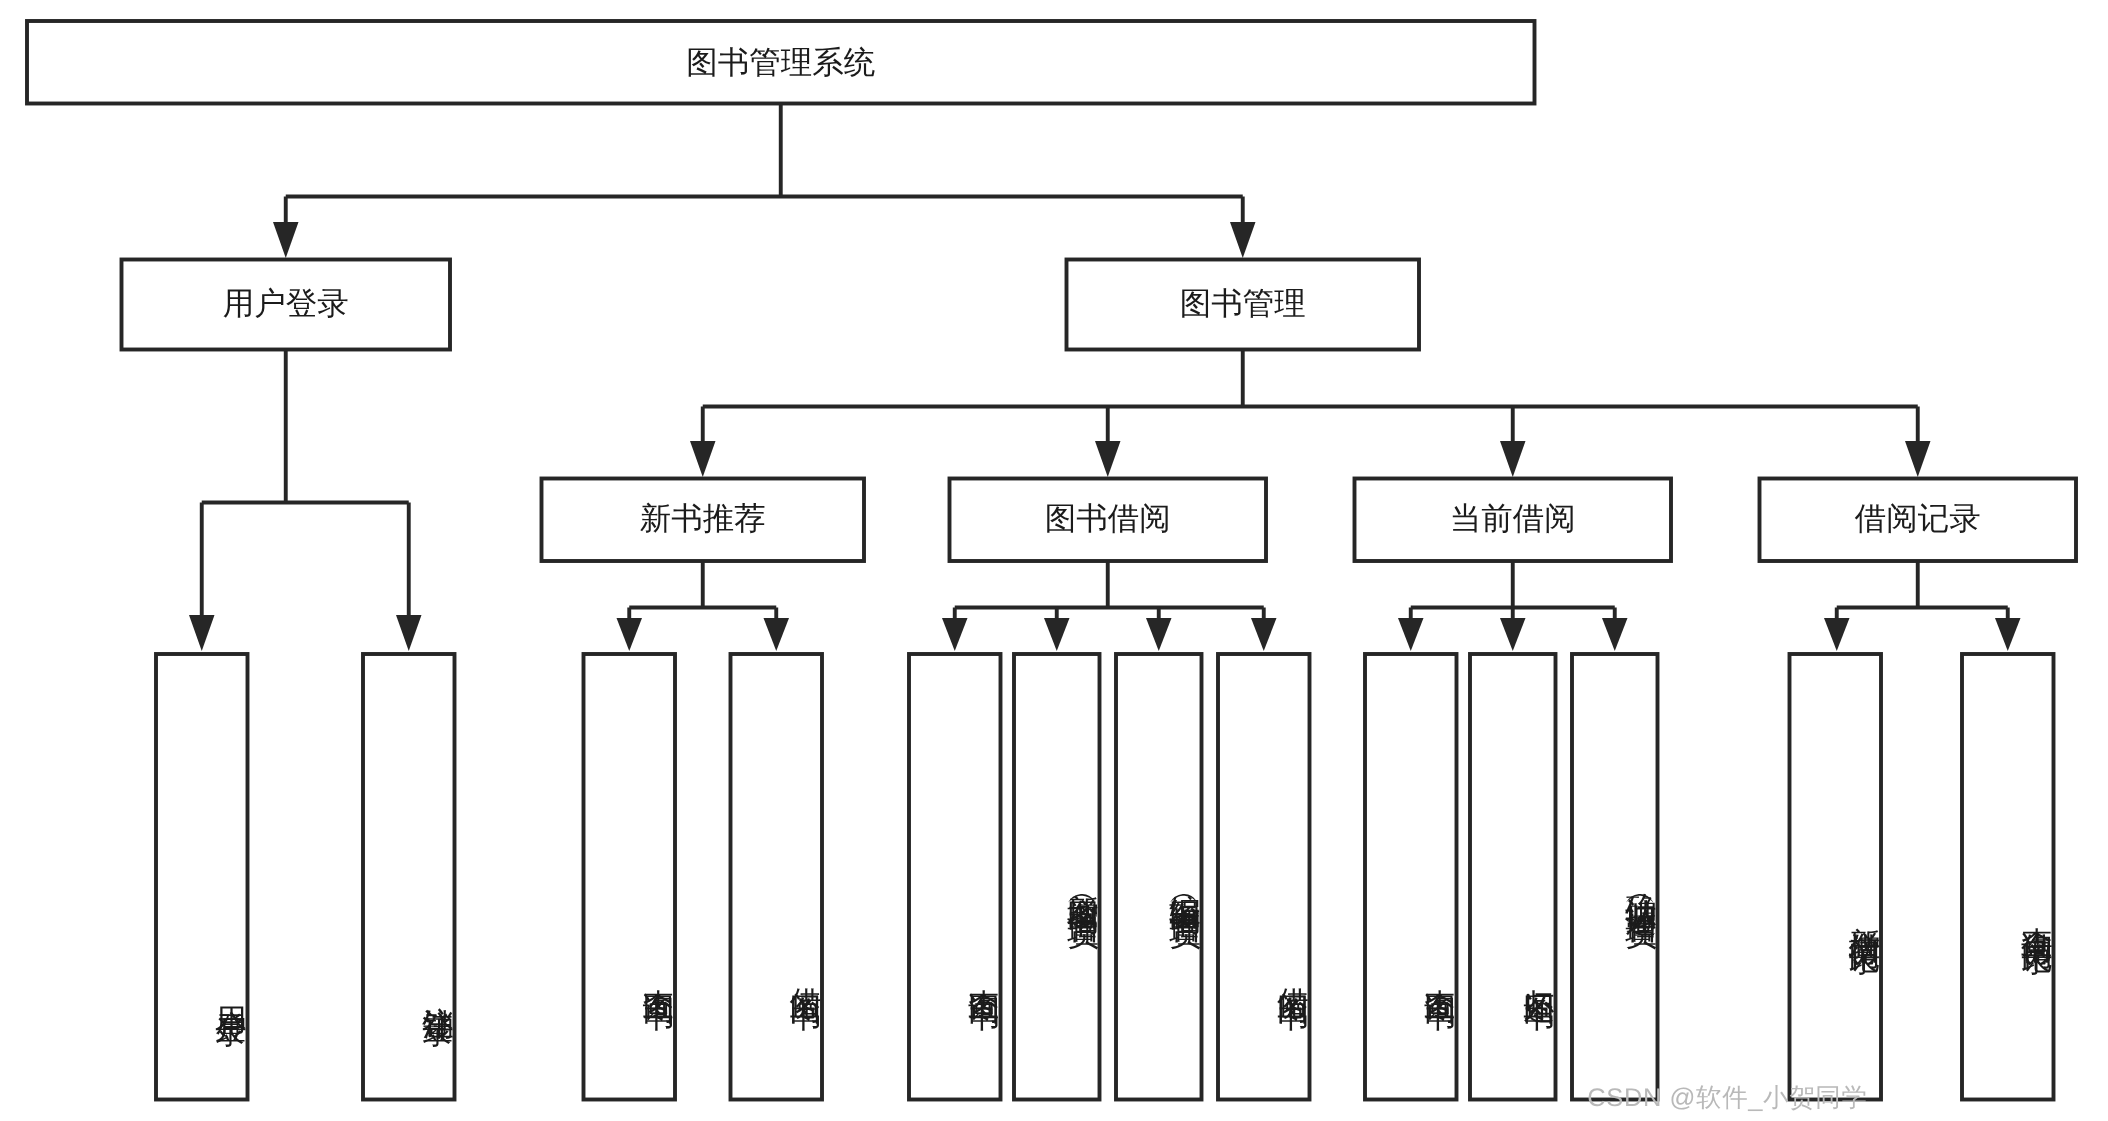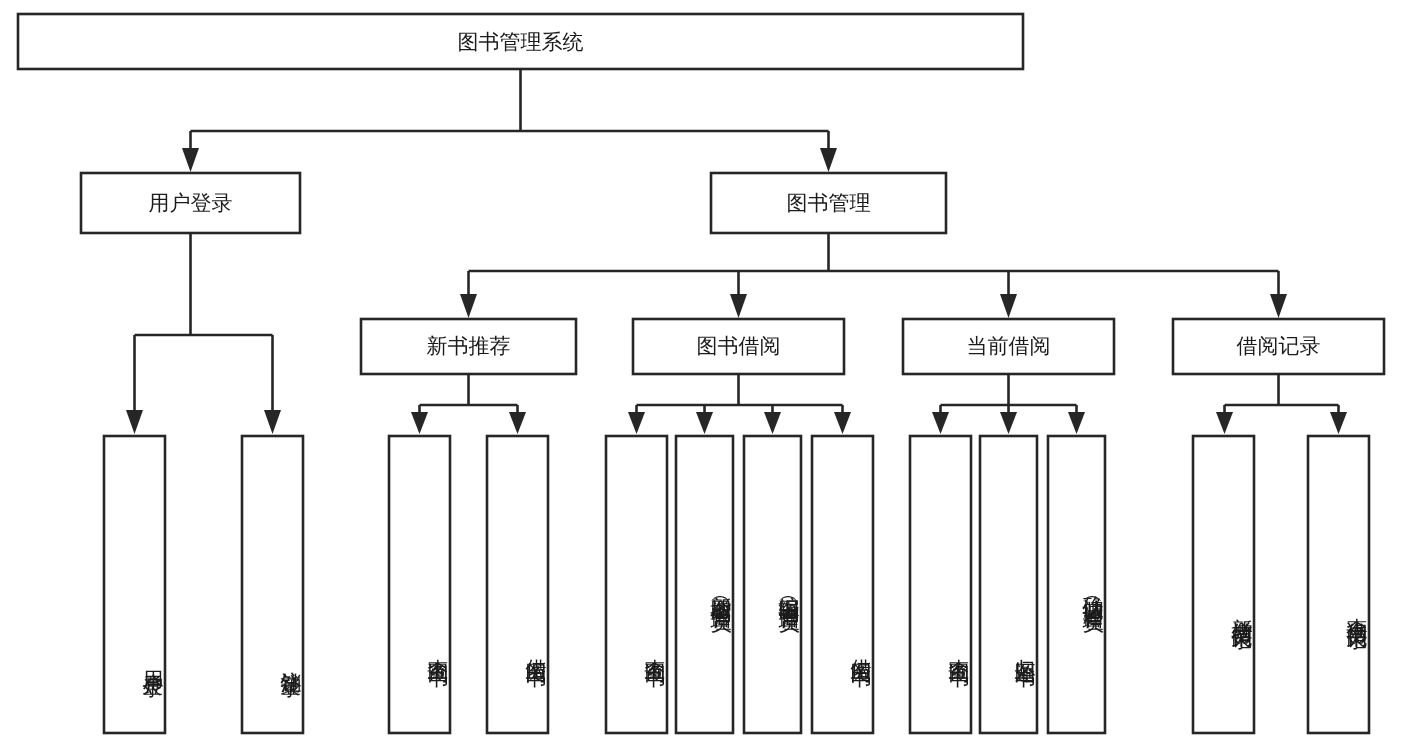--- a/index.html
+++ b/index.html
@@ -216,14 +216,15 @@
   <div class="vlabel-wrap" style="left:606px; top:436px; width:61px; height:297px; padding-top:62px;">查询图书</div>
   <div class="vlabel-wrap" style="left:676px; top:436px; width:57px; height:297px; padding-top:6px;">新增图书（管理员）</div>
   <div class="vlabel-wrap" style="left:744px; top:436px; width:57px; height:297px; padding-top:6px;">编辑图书（管理员）</div>
   <div class="vlabel-wrap" style="left:812px; top:436px; width:61px; height:297px; padding-top:62px;">借阅图书</div>
   <div class="vlabel-wrap" style="left:910px; top:436px; width:61px; height:297px; padding-top:62px;">查询图书</div>
   <div class="vlabel-wrap" style="left:980px; top:436px; width:57px; height:297px; padding-top:62px;">归还图书</div>
   <div class="vlabel-wrap" style="left:1048px; top:436px; width:57px; height:297px; padding-top:6px;">确认归还（管理员）</div>
   <div class="vlabel-wrap" style="left:1193px; top:436px; width:61px; height:297px; padding-top:24px;">新增借阅记录</div>
   <div class="vlabel-wrap" style="left:1308px; top:436px; width:61px; height:297px; padding-top:24px;">查询借阅记录</div>
 
+  <div class="watermark">CSDN @软件_小贺同学</div>
 
 </div>
 
 </body></html>

